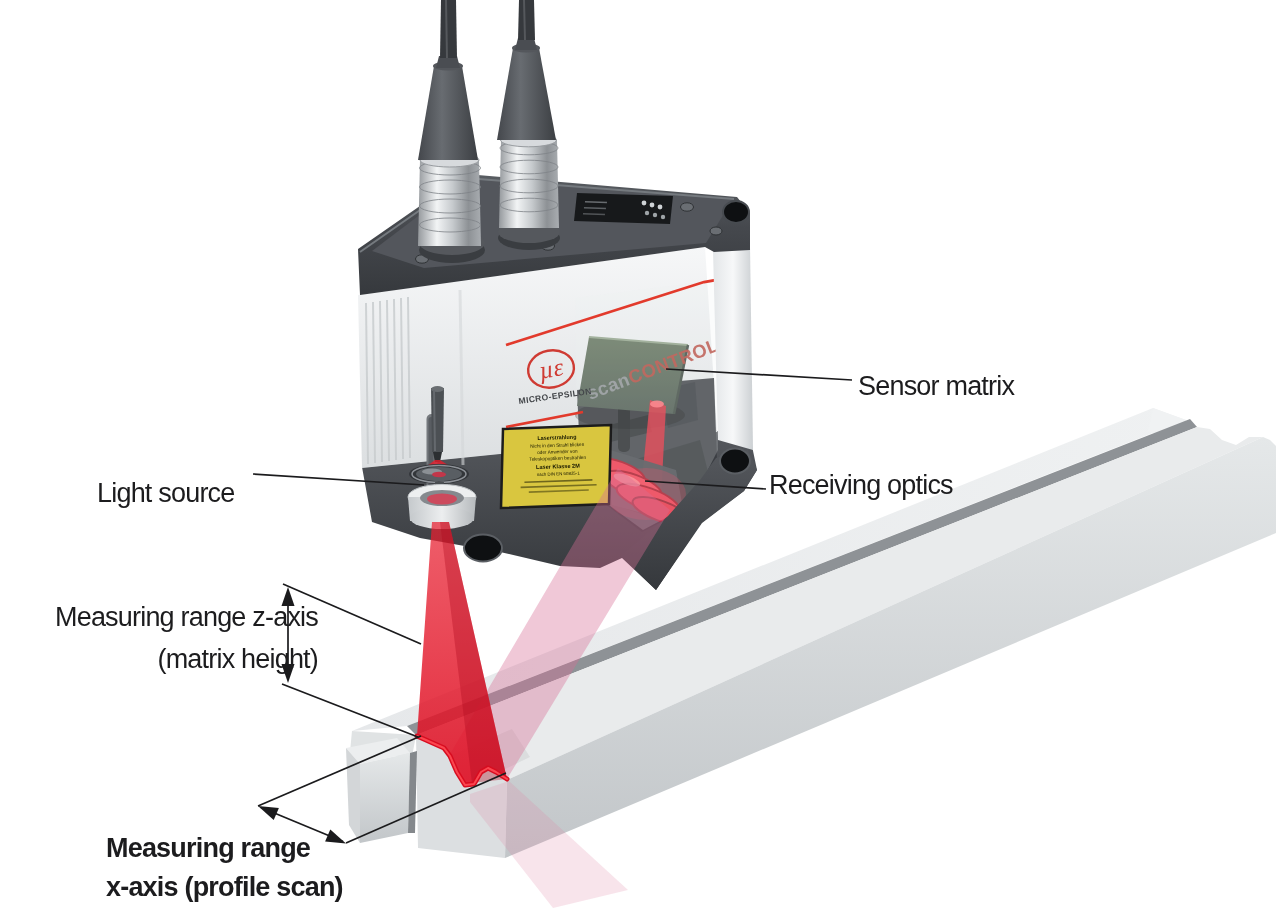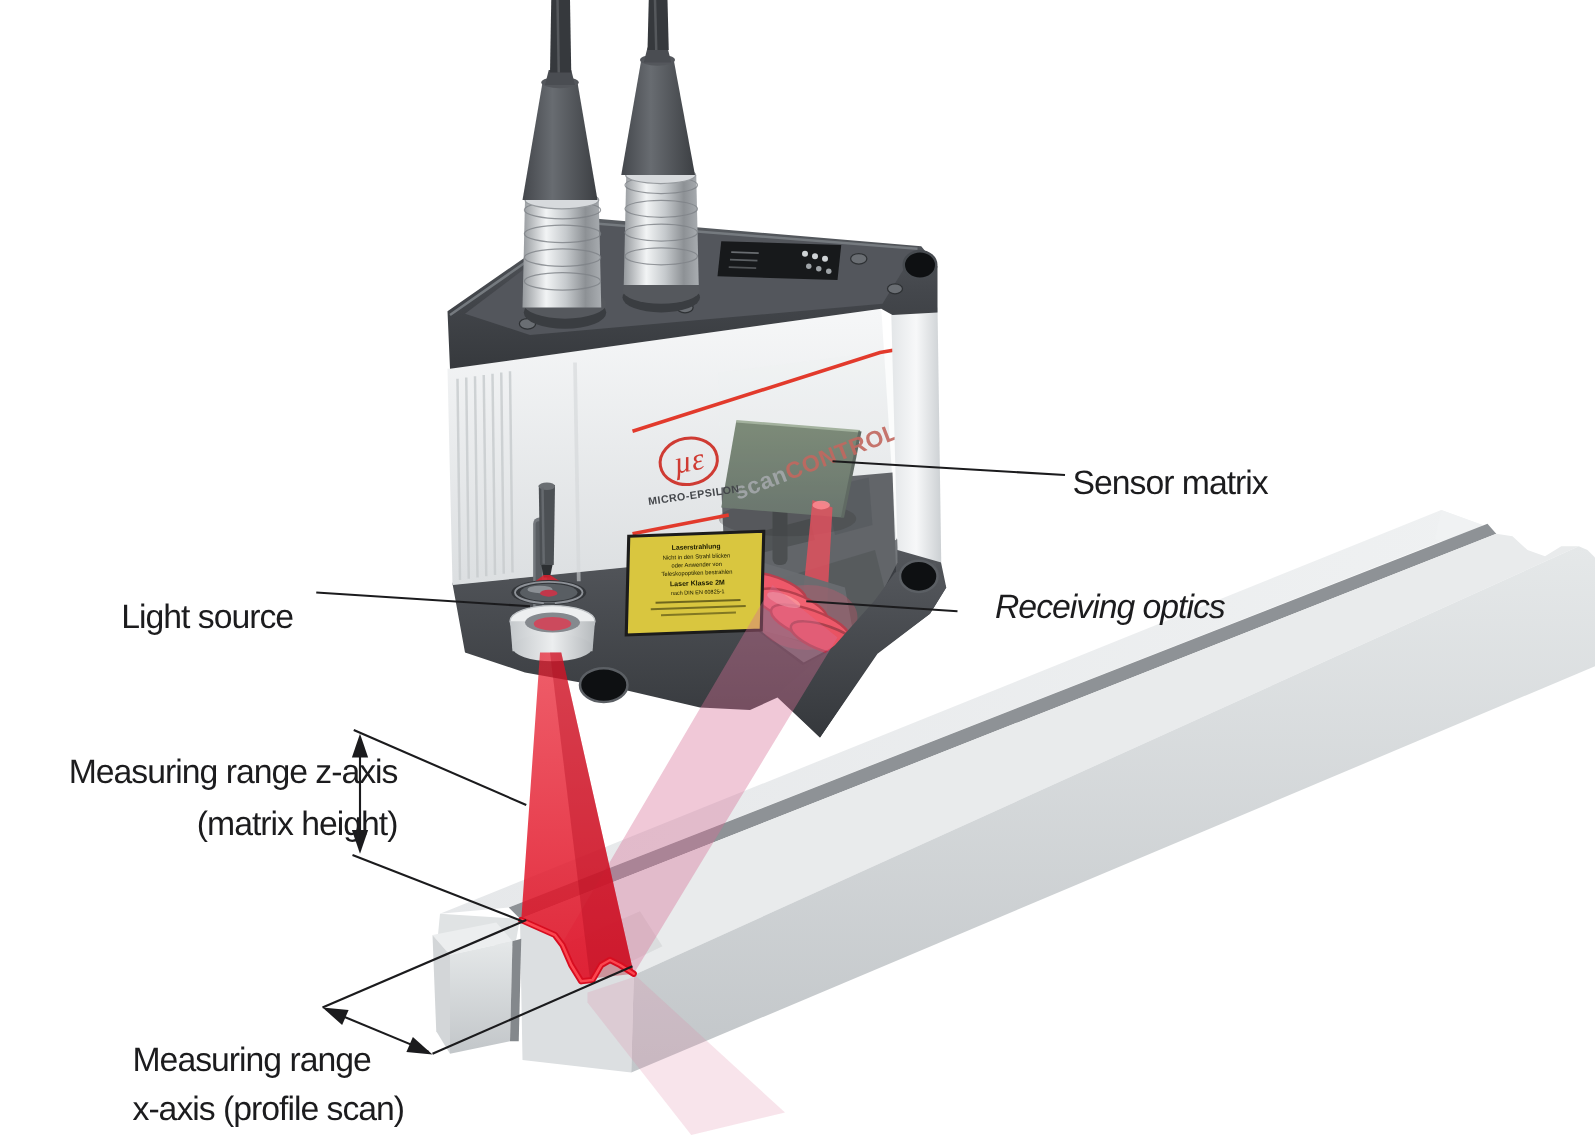--- a/index.html
+++ b/index.html
@@ -2,21 +2,21 @@
 <html><head>
 <meta charset="utf-8">
 <style>
   html,body{margin:0;padding:0;background:#ffffff;}
   #canvas{position:relative;width:1276px;height:908px;background:#ffffff;overflow:hidden;
           font-family:"Liberation Sans",sans-serif;}
   #scene{position:absolute;left:0;top:0;}
   .label{position:absolute;font-size:27px;letter-spacing:-0.8px;color:#1c1c1e;line-height:1.1;white-space:nowrap;}
   .label.right{text-align:right;margin-left:48px;}
   .zline{line-height:42px;}
-  .xline{line-height:39px;}
+  .xline{line-height:39px;font-weight:bold;}
 </style>
 </head>
 <body>
 
 <div id="canvas">
 
 <svg id="scene" width="1276" height="908" viewBox="0 0 1276 908">
   <defs>
     <linearGradient id="gWhite" x1="0" y1="0" x2="0" y2="1">
       <stop offset="0" stop-color="#f6f7f8"></stop>
@@ -300,21 +300,21 @@
       <line x1="258" y1="806" x2="421" y2="736"></line>
       <line x1="346" y1="843" x2="506" y2="773"></line>
     </g>
   </g>
 </svg>
 
 <div class="label" style="left:97px;top:479px;">Light source</div>
 
 <div class="label" style="left:858px;top:372px;">Sensor matrix</div>
 
-<div class="label" style="left:796px;top:471px;font-style:italic;">Receiving optics</div>
+<div class="label" style="left:769px;top:471px;">Receiving optics</div>
 
 <div class="label right" style="left:0px;top:596px;width:270px;">
   <div class="zline">Measuring range z-axis</div>
   <div class="zline">(matrix height)</div>
 </div>
 
 <div class="label" style="left:106px;top:829px;">
   <div class="xline">Measuring range</div>
   <div class="xline">x-axis (profile scan)</div>
 </div>

